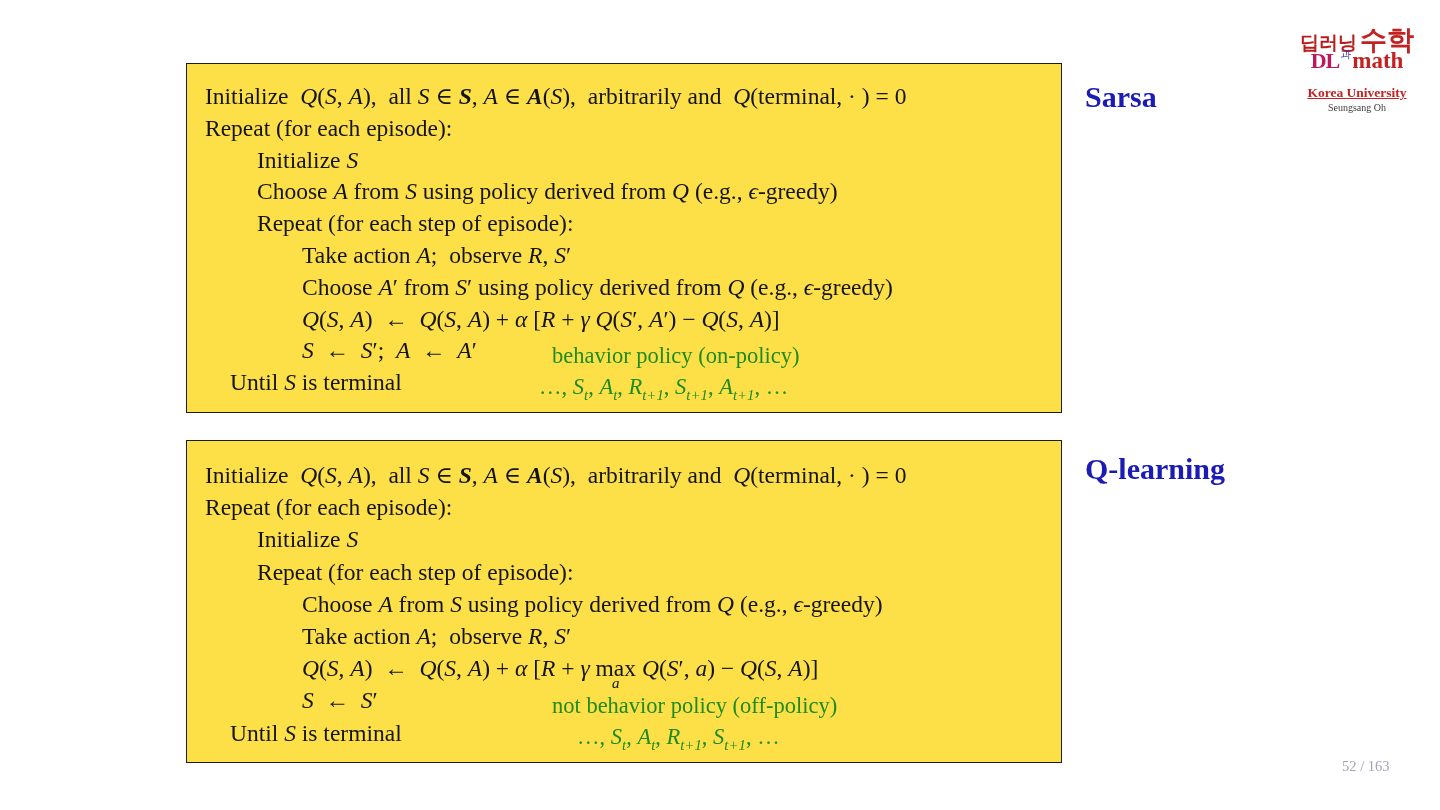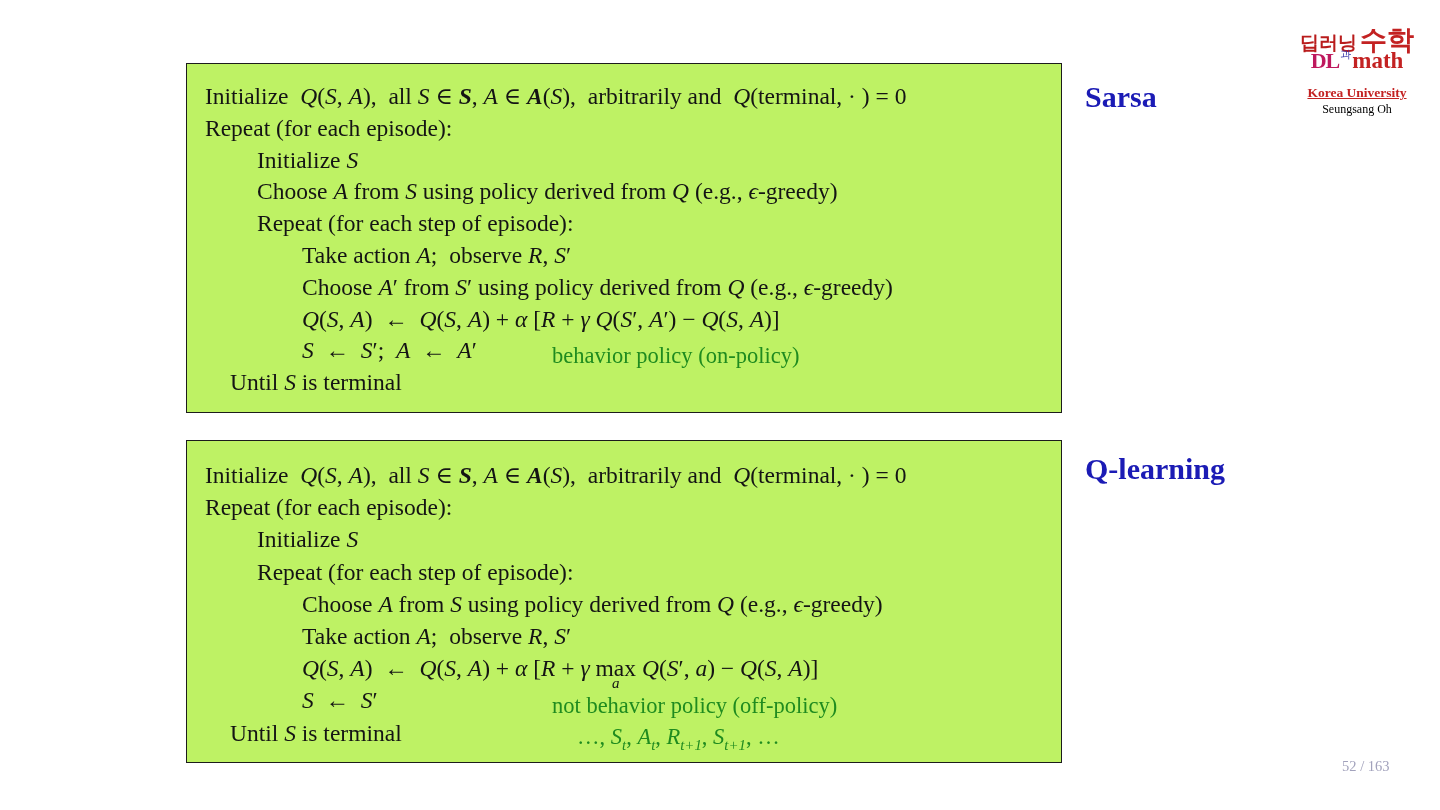--- a/index.html
+++ b/index.html
@@ -4,21 +4,21 @@
 <style>
   html,body{margin:0;padding:0;}
   body{
     width:1440px;height:810px;position:relative;overflow:hidden;
     background:#ffffff;
     font-family:"Liberation Serif","DejaVu Serif",serif;
     color:#141414;
   }
   .algo-box{
     position:absolute;left:186px;width:876px;box-sizing:border-box;
-    border:1.6px solid #1c1c1c;background:#bef264;
+    border:1.6px solid #1c1c1c;background:#fde047;
   }
   #sarsa-box{top:63px;height:350px;padding:17px 0 0 18px;}
   #qlearning-box{top:440px;height:323px;padding:18px 0 0 18px;}
   .line{
     position:relative;white-space:nowrap;font-size:23.5px;color:#141414;
   }
   #sarsa-box .line{height:31.8px;line-height:31.8px;}
   #qlearning-box .line{height:32.2px;line-height:32.2px;}
   .it{font-style:italic;}
   .scr{font-style:italic;font-weight:bold;}
@@ -44,37 +44,37 @@
   
   #logo{position:absolute;left:1298px;top:22px;width:118px;text-align:center;}
   .logo-row1{display:flex;align-items:baseline;justify-content:center;gap:3px;height:28px;}
   .kor-blue{color:#b91c1c;font-size:19px;font-weight:bold;}
   .kor-red{color:#c32222;font-size:27px;font-weight:bold;}
   .logo-row2{display:flex;align-items:baseline;justify-content:center;margin-top:-2px;height:34px;}
   .logo-dl{color:#be185d;font-size:22px;font-weight:bold;letter-spacing:-1px;}
   .logo-gwa{color:#3535a8;font-size:11px;position:relative;top:-10px;margin:0 1px;}
   .logo-math{color:#c32222;font-size:23px;font-weight:bold;}
   .logo-univ{color:#c32222;font-size:13.5px;font-weight:bold;margin-top:3px;white-space:nowrap;text-decoration:underline;}
-  .logo-author{color:#000000;font-size:12px;margin-top:1px;white-space:nowrap;}
+  .logo-author{color:#404040;font-size:10px;margin-top:1px;white-space:nowrap;}
 </style>
 </head>
 <body>
 
 <div class="algo-box" id="sarsa-box">
   <div id="sarsa-lines">
       <div class="line" style="padding-left: 0px;">Initialize <span class="it">Q</span>(<span class="it">S</span>, <span class="it">A</span>), all <span class="it">S</span> ∈ <span class="scr">S</span>, <span class="it">A</span> ∈ <span class="scr">A</span>(<span class="it">S</span>), arbitrarily and <span class="it">Q</span>(terminal, · ) = 0</div>
       <div class="line" style="padding-left: 0px;">Repeat (for each episode):</div>
       <div class="line" style="padding-left: 52px;">Initialize <span class="it">S</span></div>
       <div class="line" style="padding-left: 52px;">Choose <span class="it">A</span> from <span class="it">S</span> using policy derived from <span class="it">Q</span> (e.g., <span class="it">ϵ</span>-greedy)</div>
       <div class="line" style="padding-left: 52px;">Repeat (for each step of episode):</div>
       <div class="line" style="padding-left: 97px;">Take action <span class="it">A</span>; observe <span class="it">R</span>, <span class="it">S</span>′</div>
       <div class="line" style="padding-left: 97px;">Choose <span class="it">A</span>′ from <span class="it">S</span>′ using policy derived from <span class="it">Q</span> (e.g., <span class="it">ϵ</span>-greedy)</div>
       <div class="line" style="padding-left: 97px;"><span class="it">Q</span>(<span class="it">S</span>, <span class="it">A</span>) ← <span class="it">Q</span>(<span class="it">S</span>, <span class="it">A</span>) + <span class="it">α</span> [<span class="it">R</span> + <span class="it">γ</span> <span class="it">Q</span>(<span class="it">S</span>′, <span class="it">A</span>′) − <span class="it">Q</span>(<span class="it">S</span>, <span class="it">A</span>)]</div>
       <div class="line" style="padding-left: 97px;"><span class="it">S</span> ← <span class="it">S</span>′; <span class="it">A</span> ← <span class="it">A</span>′<span class="green-note" style="left: 347px; top: 5px;">behavior policy (on-policy)</span></div>
-      <div class="line" style="padding-left: 25px;">Until <span class="it">S</span> is terminal</div>
+      <div class="line" style="padding-left: 25px;">Until <span class="it">S</span> is terminal<span class="green-note" style="left: 334px; top: 4px;">…, <span class="it">S</span><sub>t</sub>, <span class="it">A</span><sub>t</sub>, <span class="it">R</span><sub>t+1</sub>, <span class="it">S</span><sub>t+1</sub>, <span class="it">A</span><sub>t+1</sub>, …</span></div>
     </div>
 </div>
 <div class="heading" id="sarsa-heading">Sarsa</div>
 
 <div class="algo-box" id="qlearning-box">
   <div id="qlearning-lines">
       <div class="line" style="padding-left: 0px;">Initialize <span class="it">Q</span>(<span class="it">S</span>, <span class="it">A</span>), all <span class="it">S</span> ∈ <span class="scr">S</span>, <span class="it">A</span> ∈ <span class="scr">A</span>(<span class="it">S</span>), arbitrarily and <span class="it">Q</span>(terminal, · ) = 0</div>
       <div class="line" style="padding-left: 0px;">Repeat (for each episode):</div>
       <div class="line" style="padding-left: 52px;">Initialize <span class="it">S</span></div>
       <div class="line" style="padding-left: 52px;">Repeat (for each step of episode):</div>

